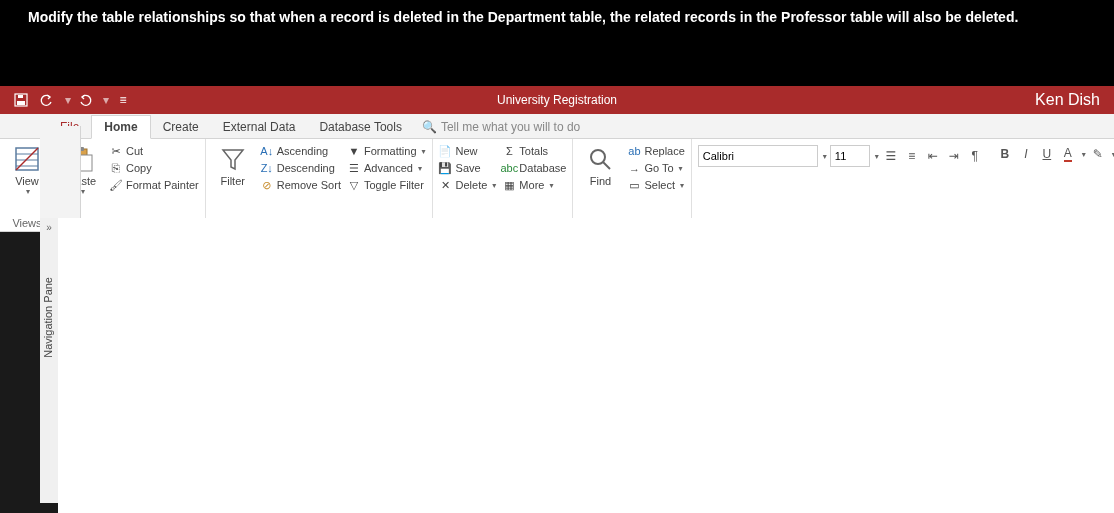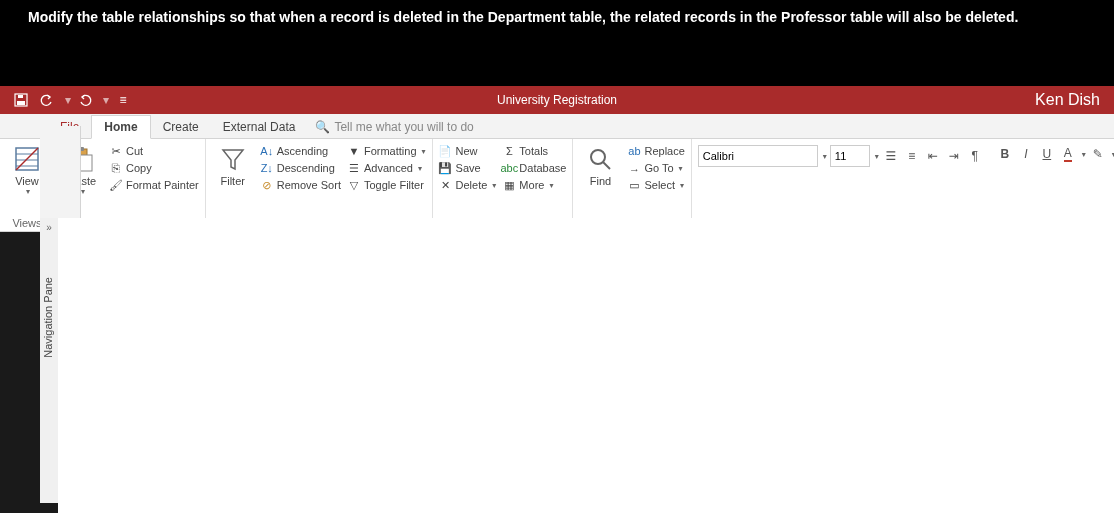--- a/index.html
+++ b/index.html
@@ -68,20 +68,21 @@
   <span class="qat-btn">≡</span>
   <div class="title-center">University Registration</div>
   <div class="user">Ken Dish</div>
 </div>
 
 <div class="tabs">
   <div class="tab file">File</div>
   <div class="tab active">Home</div>
   <div class="tab">Create</div>
   <div class="tab">External Data</div>
+  <div class="tab">Database Tools</div>
   <div class="tellme">
     <span>🔍</span>
     <span>Tell me what you will to do</span>
   </div>
 </div>
 
 <div class="ribbon">
   <div class="group" style="width:46px">
     <div class="group-body">
       <div class="big-btn">

